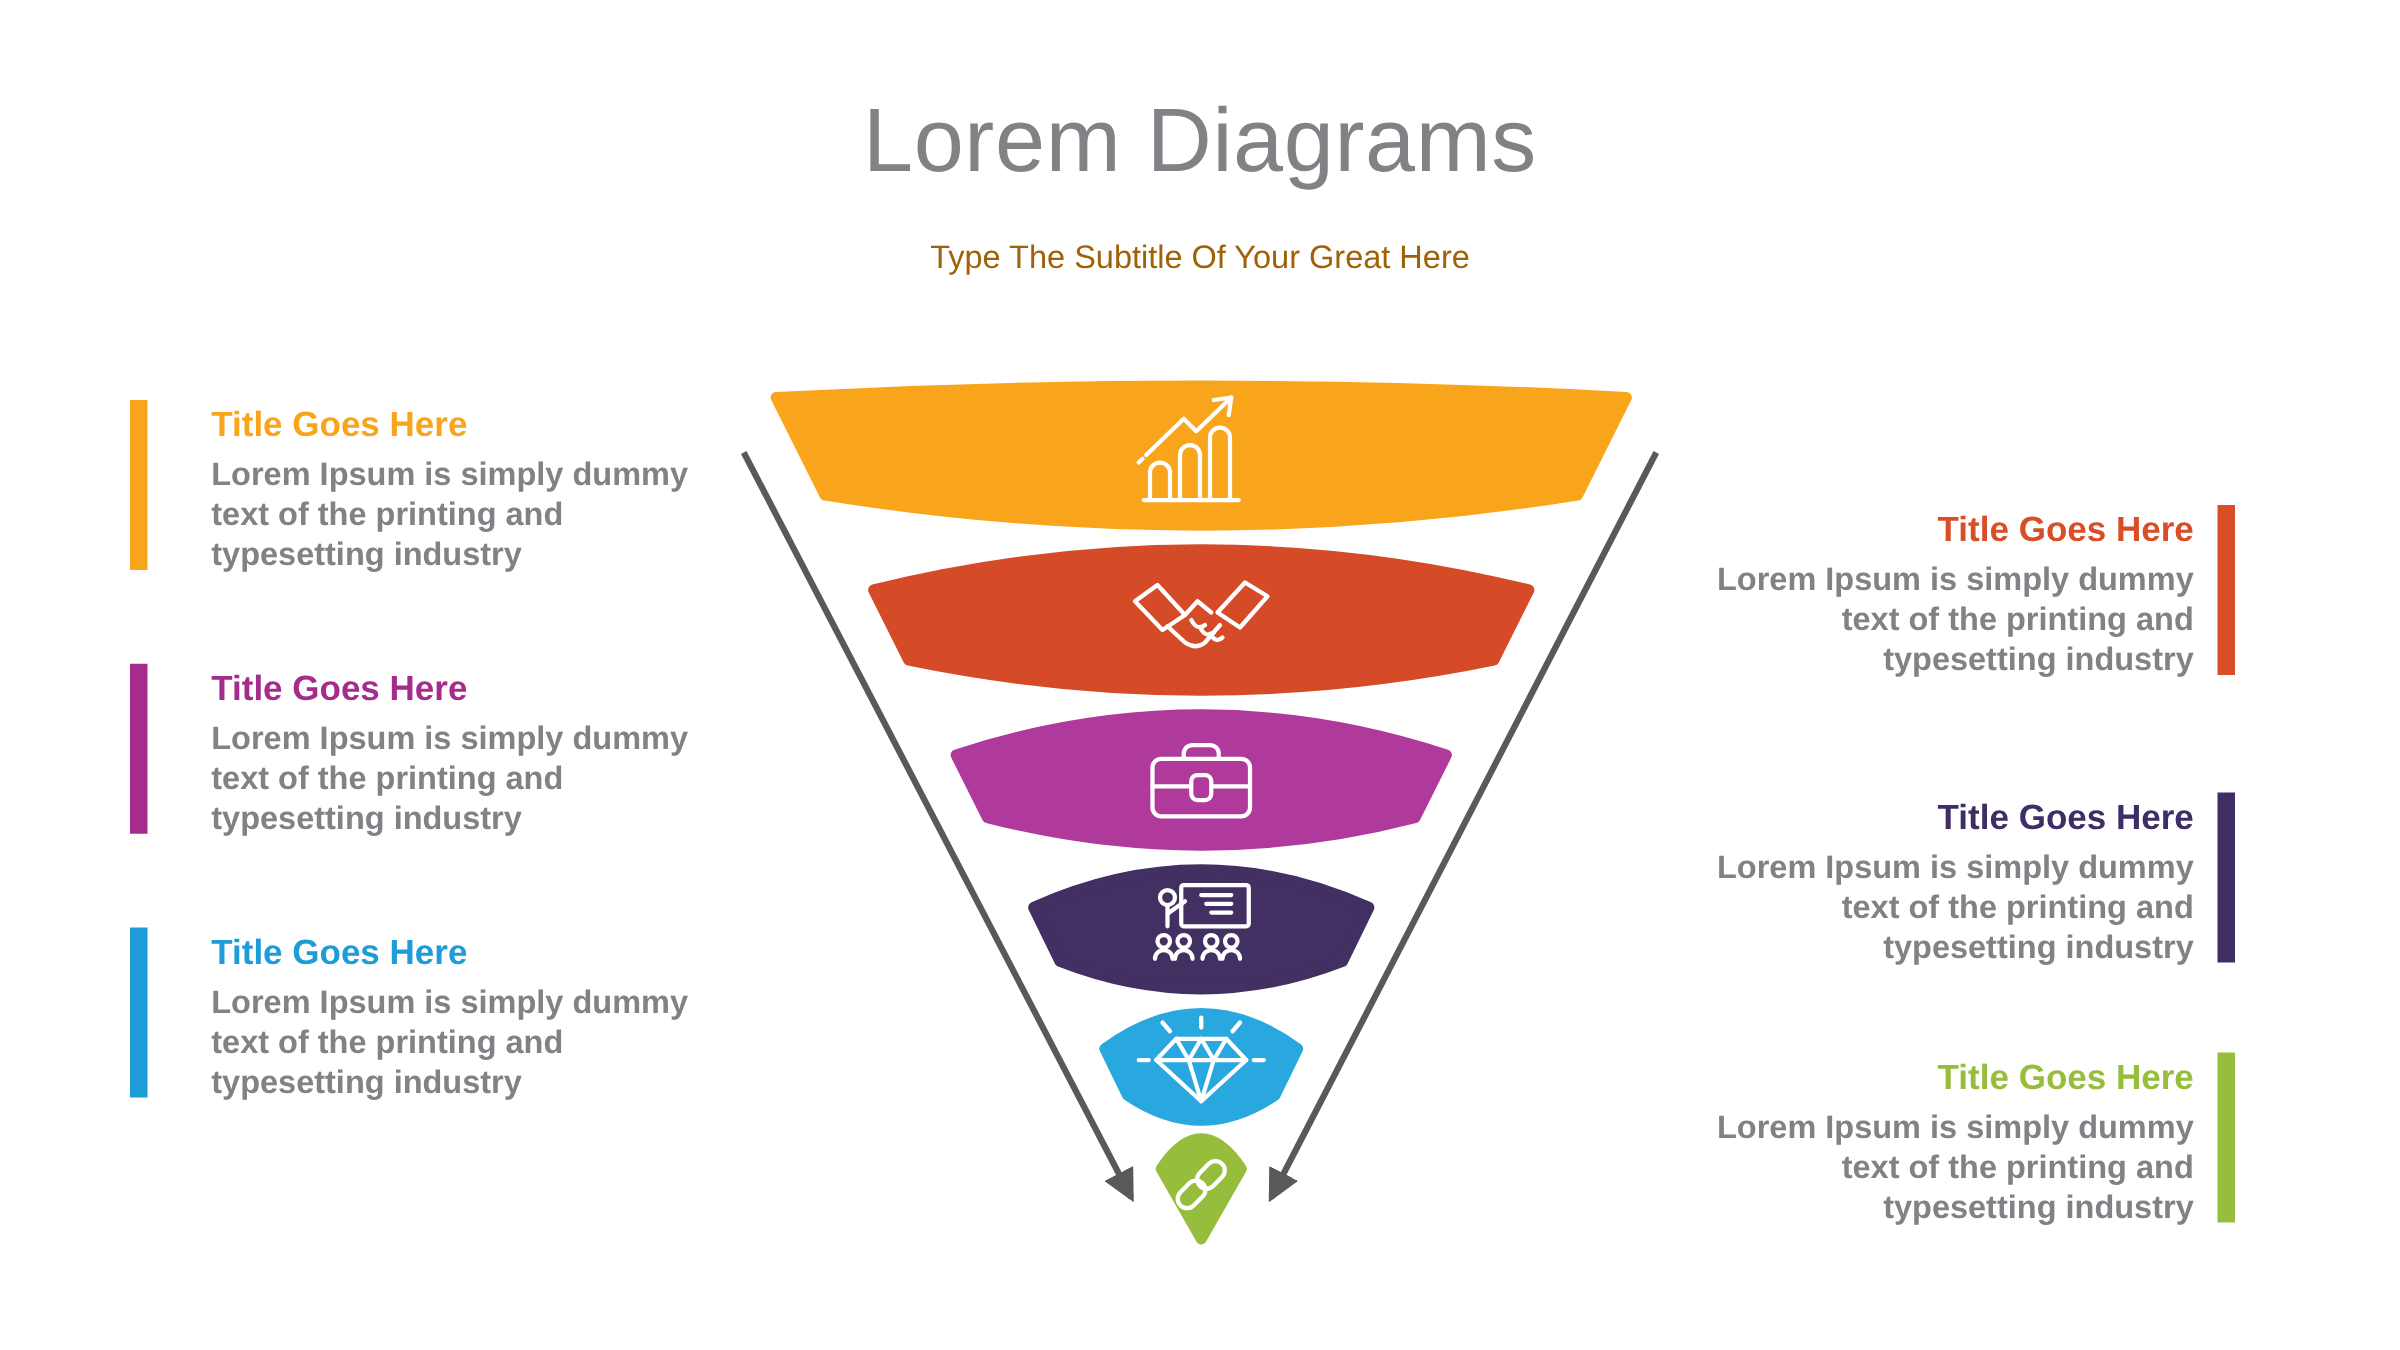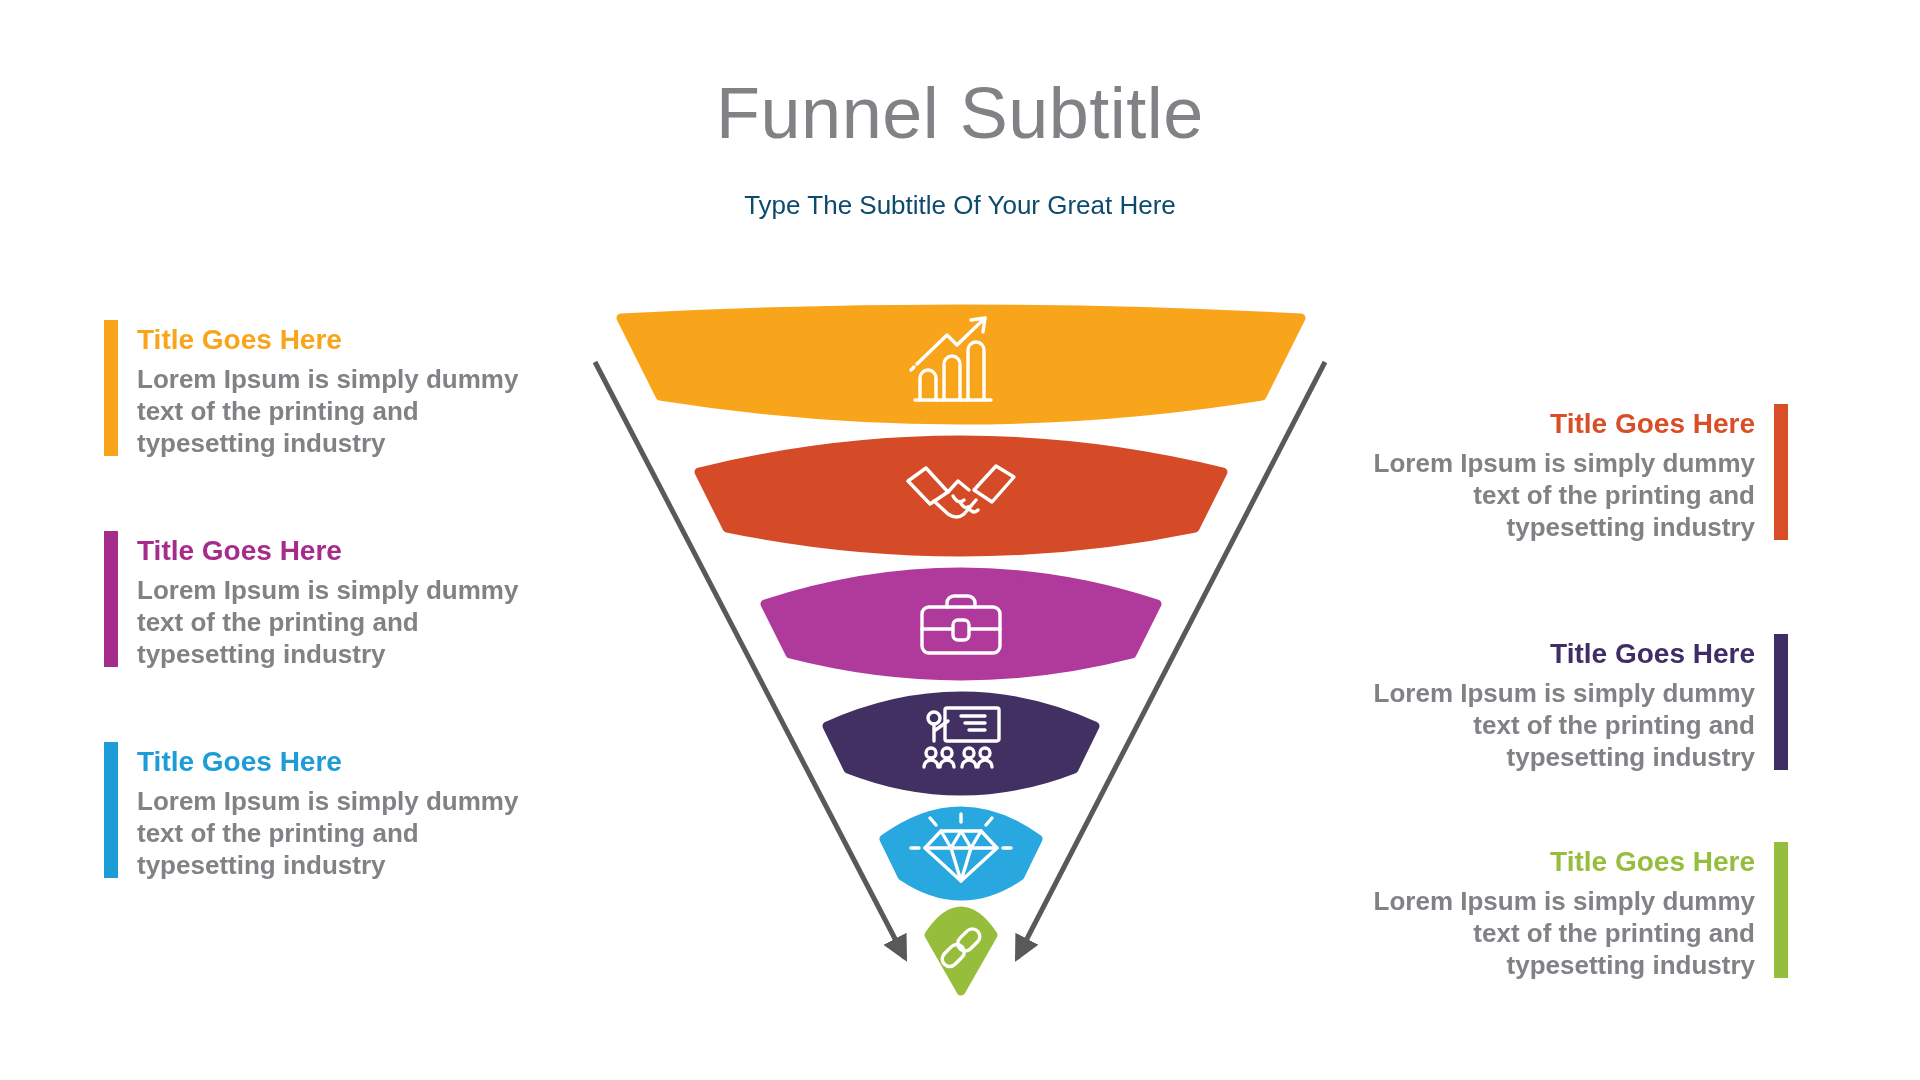--- a/index.html
+++ b/index.html
@@ -13,37 +13,37 @@
     font-size:72px;font-weight:400;letter-spacing:0.5px;
   }
   .subtitle{
     position:absolute;top:190px;left:0;width:1920px;text-align:center;
     font-size:26px;font-weight:400;
   }
   .funnel-svg{position:absolute;left:0;top:0;width:1920px;height:1080px;}
   .seg{stroke-width:9;stroke-linejoin:round;}
   .icon{fill:none;stroke:#ffffff;stroke-width:3.4;stroke-linecap:round;stroke-linejoin:round;}
   .arrow-line{stroke-width:5;fill:none;}
-  .block{position:absolute;width:480px;}
+  .block{position:absolute;width:480px;padding-left:32px;}
   .block .bar{position:absolute;top:0;width:14px;height:136px;}
   .lblock .bar{left:0;}
   .rblock .bar{right:0;}
   .lblock .content{margin-left:33px;}
   .rblock .content{margin-right:33px;text-align:right;}
   .block h3{margin:3px 0 0 0;font-size:28px;line-height:33px;font-weight:700;}
   .block p{margin:7px 0 0 0;font-size:26px;line-height:32px;width:418px;font-weight:700;}
   .rblock p{margin-left:auto;}
 </style>
 </head>
 <body>
 
 <div class="slide" style="background-color: rgb(255, 255, 255);">
 
-  <div class="main-title" style="color: rgb(128, 130, 133);">Funnel Subtitle</div>
-  <div class="subtitle" style="color: #0c4a6e;">Type The Subtitle Of Your Great Here</div>
+  <div class="main-title" style="color: rgb(128, 130, 133);">Lorem Diagrams</div>
+  <div class="subtitle" style="color: #a16207;">Type The Subtitle Of Your Great Here</div>
 
   <svg class="funnel-svg" viewBox="0 0 1920 1080">
     <defs>
       <marker id="ah" viewBox="0 0 12 12" refX="10" refY="6" markerWidth="26" markerHeight="26" markerUnits="userSpaceOnUse" orient="auto">
         <path d="M0 0 L12 6 L0 12 Z" style="fill: rgb(88, 89, 91);"></path>
       </marker>
     </defs>
 
     <line class="arrow-line" x1="595" y1="362" x2="905" y2="958" marker-end="url(#ah)" style="stroke: rgb(88, 89, 91);"></line>
     <line class="arrow-line" x1="1325" y1="362" x2="1017" y2="958" marker-end="url(#ah)" style="stroke: rgb(88, 89, 91);"></line>

